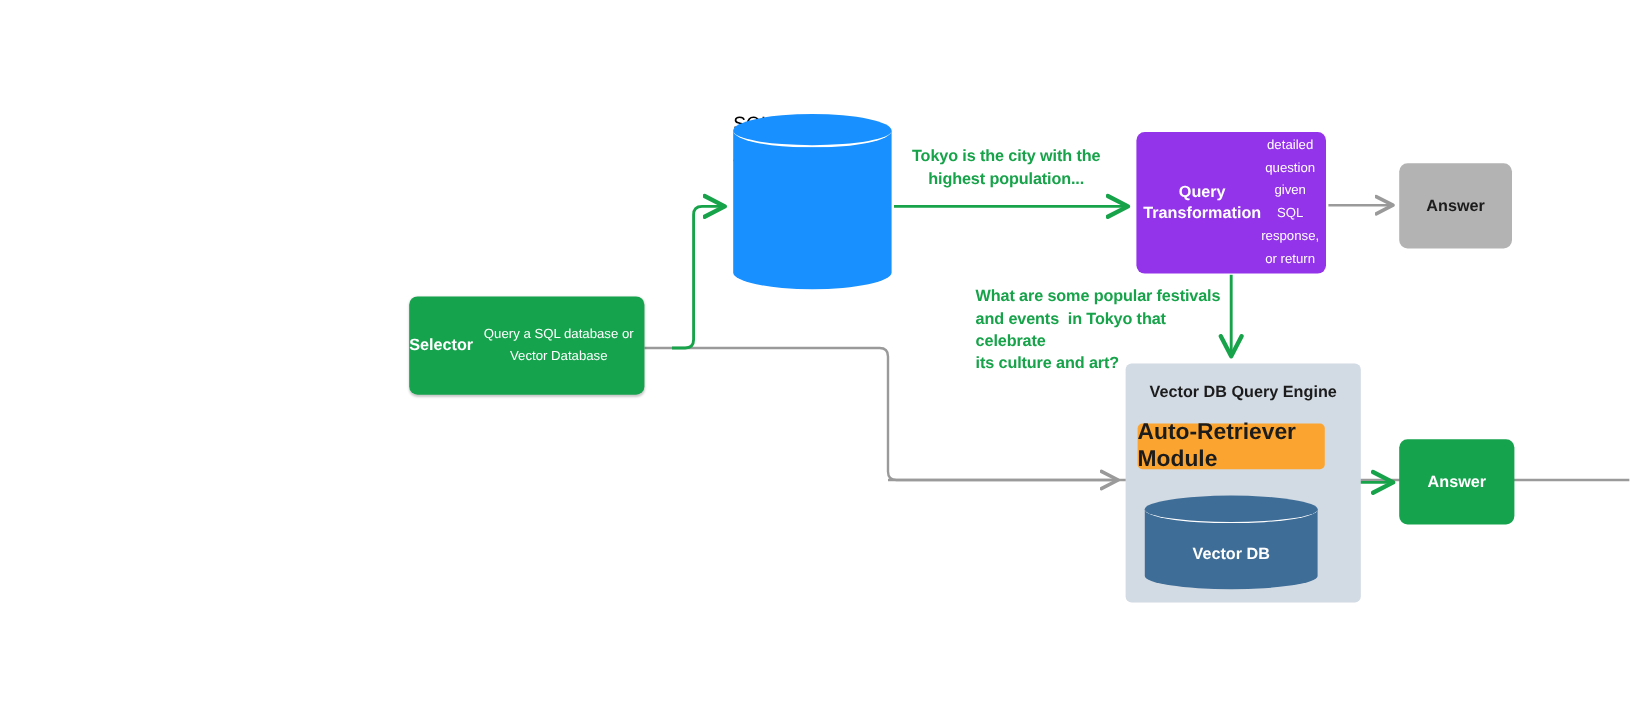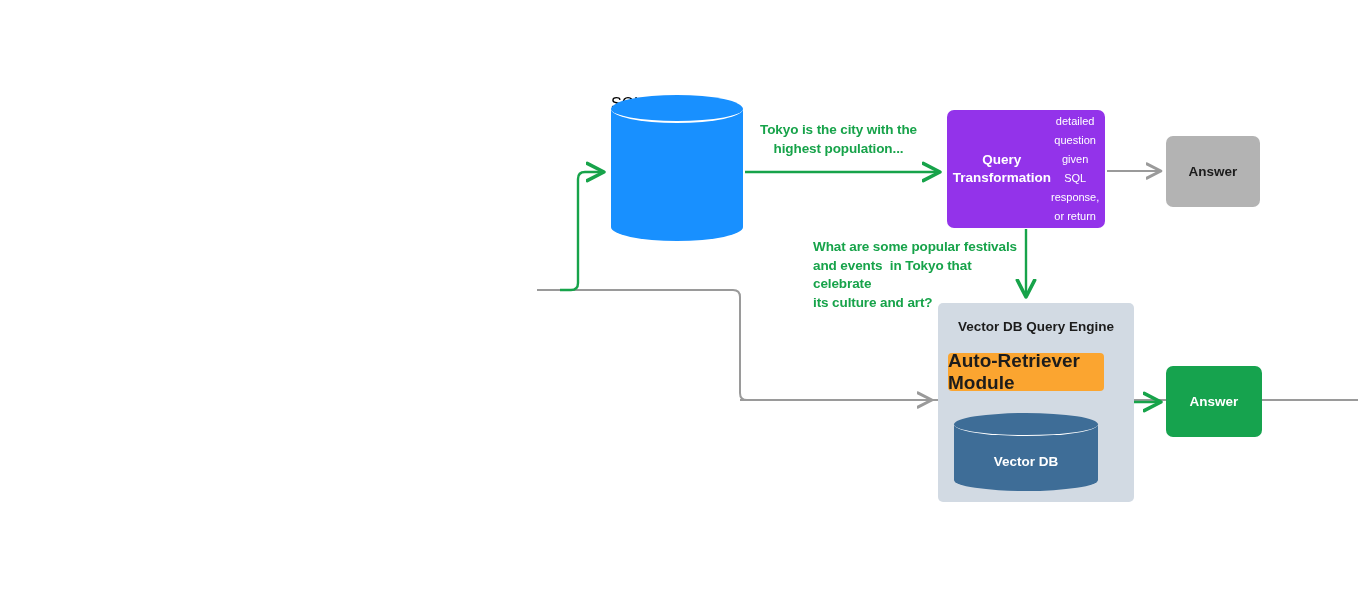--- a/index.html
+++ b/index.html
@@ -195,20 +195,25 @@
   </svg>
 
 
   <div class="edge-label lft" style="left:813px; top:238px; width:212px;">What are some popular festivals
 and events  in Tokyo that celebrate
 its culture and art?</div>
 
   <div class="edge-label ctr" style="left:752px; top:121px; width:173px;">Tokyo is the city with the
 highest population...</div>
 
+  <div class="box" id="selector-node">
+    <div class="ttl">Selector</div>
+    <div class="sub">Query a SQL database or
+Vector Database</div>
+  </div>
 
   <div class="node" id="sql-engine-node">
     <div class="cyl">
       <div class="body"></div>
       <div class="top"></div>
     </div>
     <div class="lbl">
       <div class="ttl">SQL Query Engine</div>
       <div class="sub">Text-to-SQL over a
 SQL database</div>

